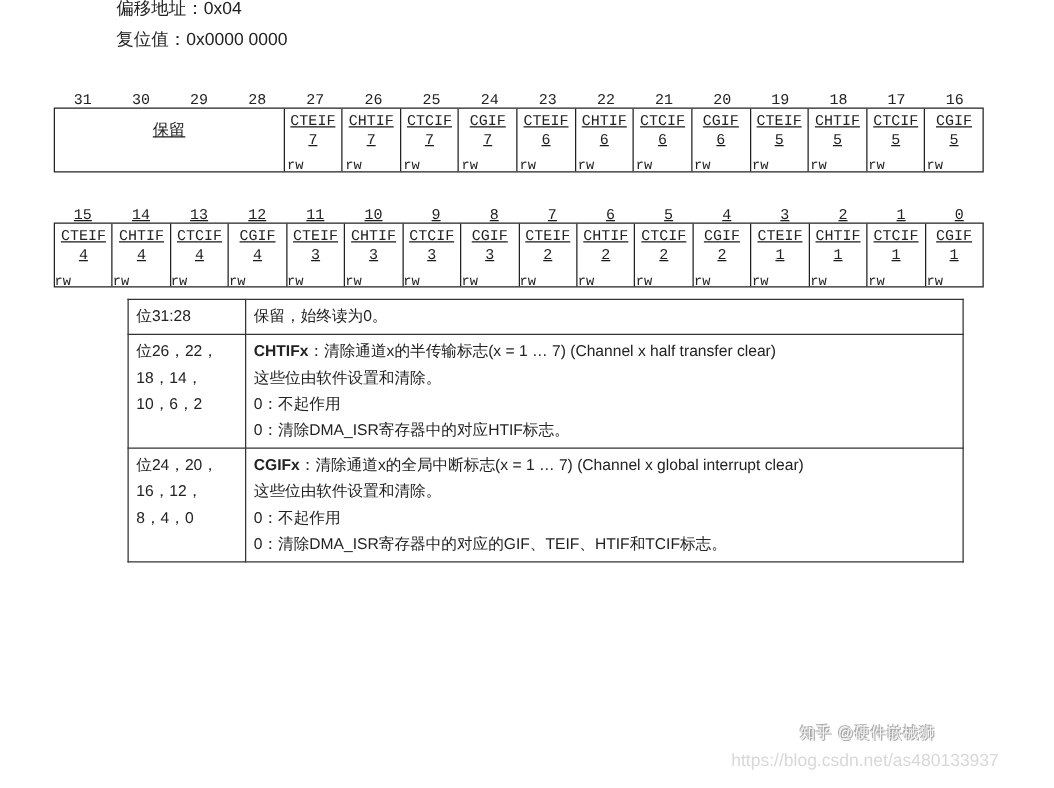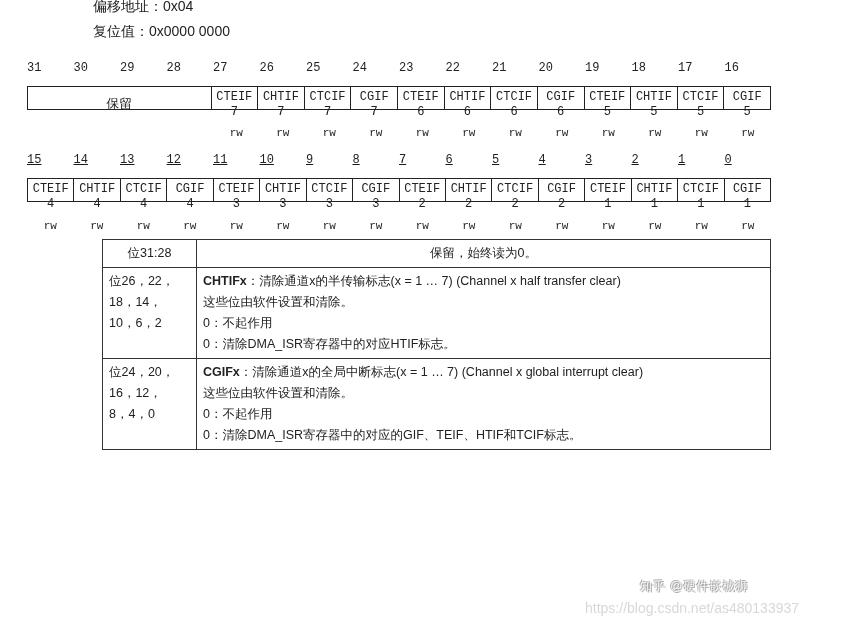--- a/index.html
+++ b/index.html
@@ -7,27 +7,27 @@
     width: 843px; height: 630px; background: #ffffff; position: relative;
     overflow: hidden; color: #1a1a1a;
     font-family: "Liberation Sans", "DejaVu Sans", sans-serif;
   }
   .hdr { position: absolute; left: 93px; font-size: 14px; color: #222; }
   .hdr.l1 { top: -2px; }
   .hdr.l2 { top: 23px; }
 
   .bitnums { position: absolute; left: 27px; width: 744px; display: flex; }
   .bitnums span {
-    flex: 1; text-align: left; font-family: "Liberation Mono", "DejaVu Sans Mono", monospace;
-    font-size: 12px; color: #222;
+    flex: 1; text-align: right; font-family: "Liberation Mono", "DejaVu Sans Mono", monospace;
+    font-size: 12px; color: #222; margin-top: 12px;
   }
   .row1-nums { top: 61px; }
   .row2-nums { top: 153px; text-decoration: underline; }
 
-  .reg { position: absolute; left: 27px; width: 744px; display: flex; border: 1.5px solid #222; box-sizing: border-box; height: 24px; }
+  .reg { position: absolute; left: 43px; width: 744px; display: flex; border: 1.5px solid #222; box-sizing: border-box; height: 52px; text-decoration: underline; }
   .reg1 { top: 86px; }
   .reg2 { top: 178px; }
   .cell {
     flex: 1; border-left: 1.5px solid #222; box-sizing: border-box;
     font-family: "Liberation Mono", "DejaVu Sans Mono", monospace; font-size: 12px;
     text-align: center; line-height: 15px; padding-top: 3px; color: #222;
   }
   .cell:first-child { border-left: none; }
   .cell.reserved { flex: 4; font-family: "Liberation Sans", sans-serif; font-size: 13px; line-height: 34px; padding-top: 0; }
   .cell .n { display: block; }
@@ -37,21 +37,21 @@
   .access span.empty { flex: 4; }
   .acc1 { top: 127px; }
   .acc2 { top: 220px; }
 
   .desc {
     position: absolute; left: 102px; top: 239px; width: 669px;
     border-collapse: collapse; font-size: 12.5px; color: #222;
   }
   .desc td { border: 1.2px solid #333; vertical-align: top; padding: 3px 6px; line-height: 21px; }
   .desc td.bits { width: 81px; }
-  .desc tr.r0 td { height: 18px; text-align: center; }
+  .desc tr.r0 td { height: 18px; }
   .desc tr.rx td { height: 80px; }
   .desc b { font-weight: bold; }
 
   .wm1 { position: absolute; left: 640px; top: 578px; font-size: 12px; color: rgba(255,255,255,0.9);
          text-shadow: 0 0 1px #999, 1px 1px 0 #aaa, -1px -1px 0 #aaa; letter-spacing: 1px; }
   .wm2 { position: absolute; left: 585px; top: 600px; font-size: 14px; color: rgba(200,200,200,0.7); }
 </style>
 </head>
 <body>
 

